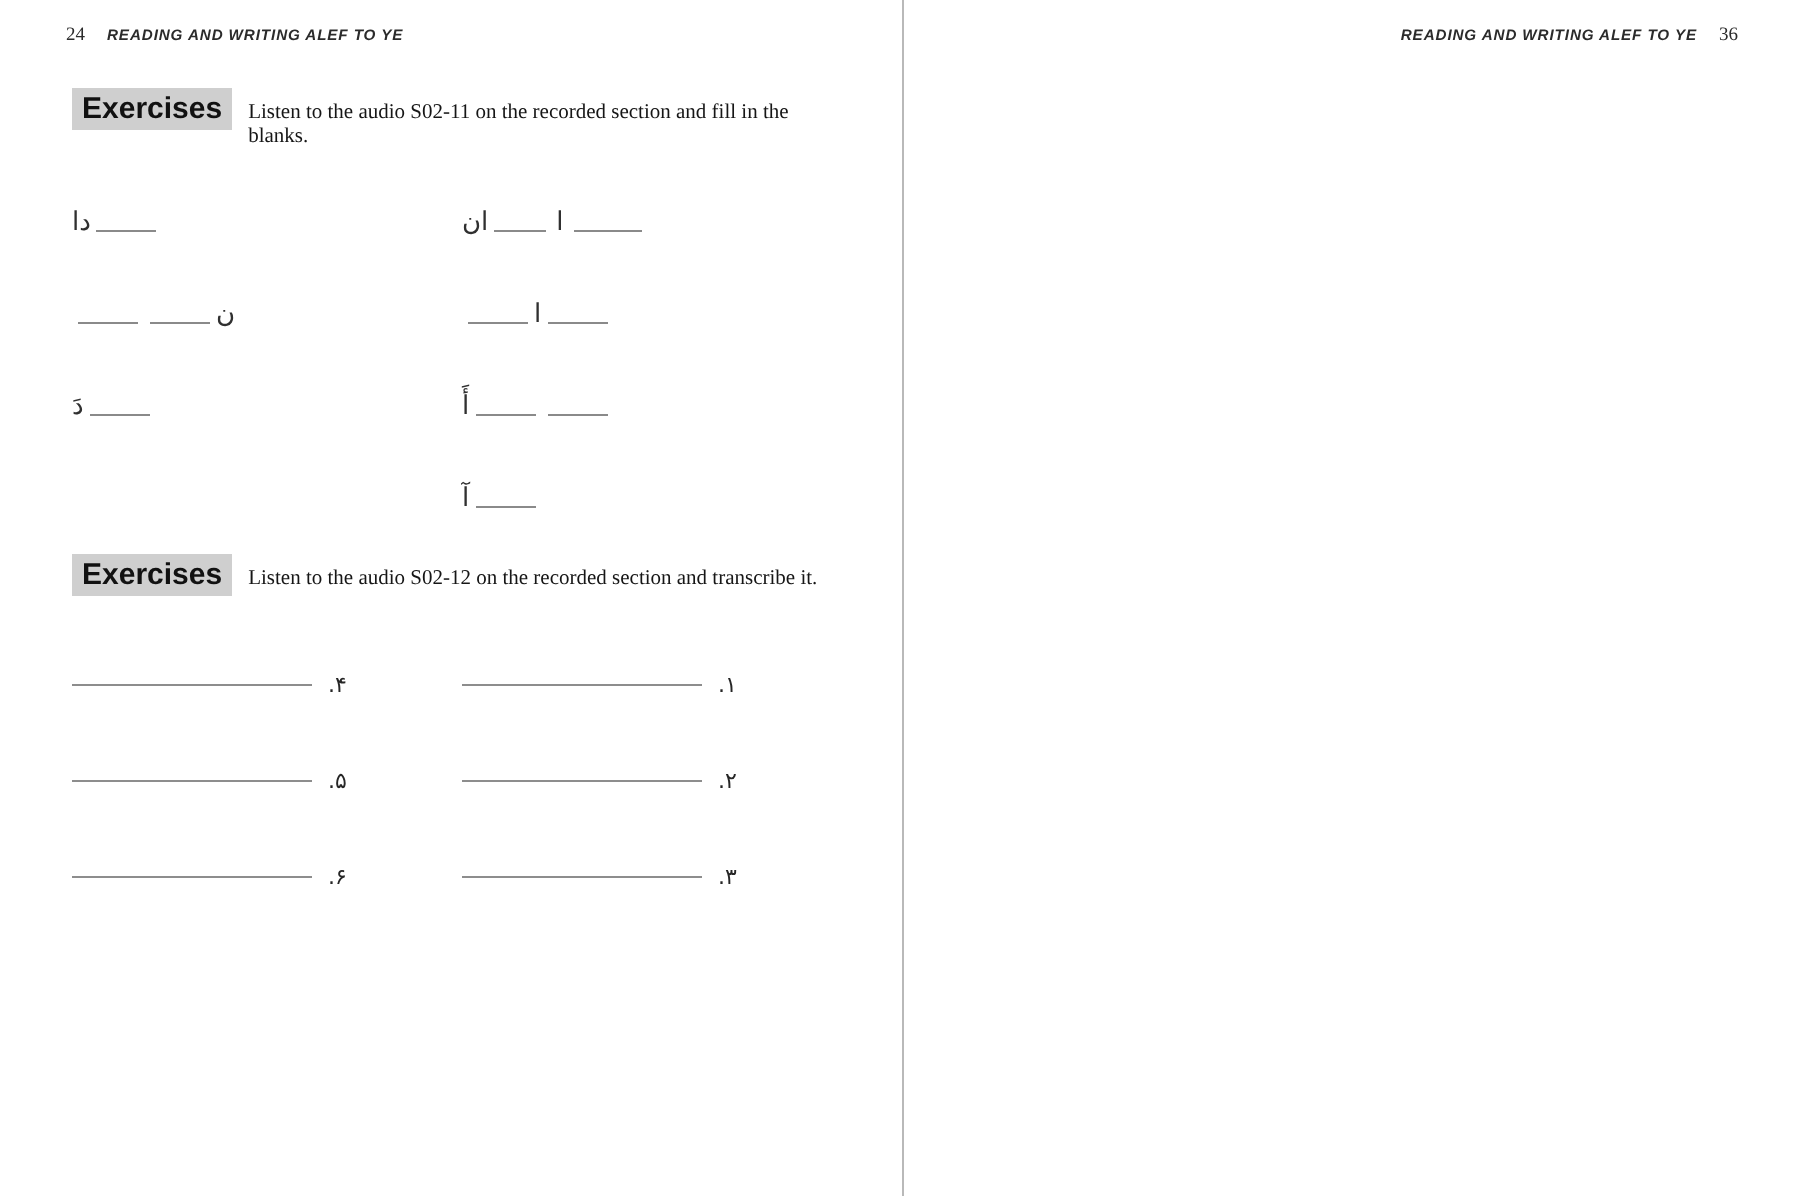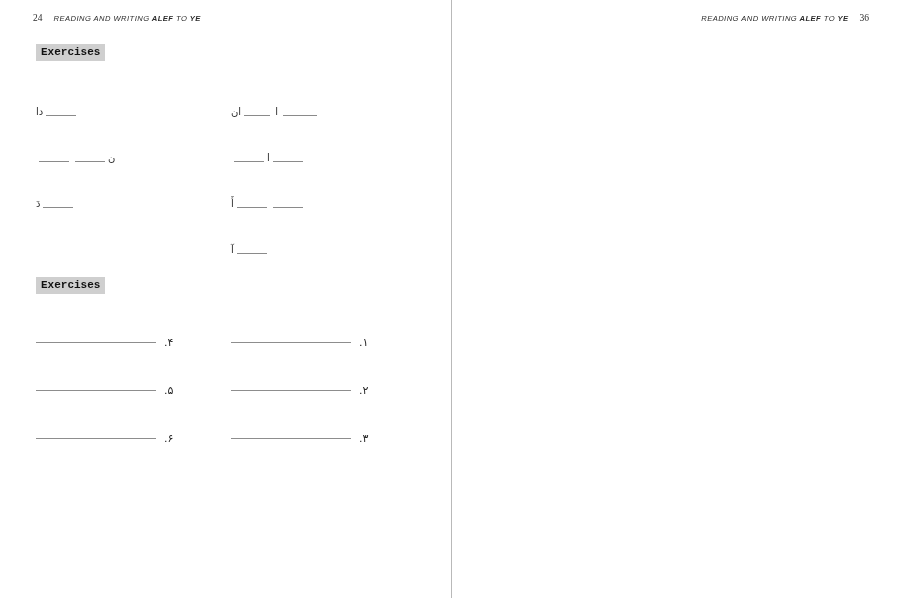--- a/index.html
+++ b/index.html
@@ -29,29 +29,29 @@
   }
   .runhead .folio{
     font-style:normal;font-weight:normal;
     font-family:"Liberation Serif", serif;
     font-size:9.5px;letter-spacing:0;
   }
   .runhead.left{left:33px;}
   .runhead.left .folio{margin-right:11px;text-align:center;}
   .runhead.right{right:31px;}
   .runhead.right .folio{margin-left:11px;}
-  .rh-light{font-weight:normal;}
+  .rh-light{font-weight:bold;}
 
   
   .ex-block{position:absolute;left:36px;right:26px;}
   .ex-head{display:flex;align-items:baseline;}
   .ex-badge{
     background:#cfcfcf;color:#111;
-    font-family:Liberation Mono, monospace;
-    font-weight:bold;font-size:11px;
+    font-family:Liberation Sans, sans-serif;
+    font-weight:bold;font-size:15px;
     padding:2.5px 5px 3px 5px;line-height:1;
     white-space:nowrap;
   }
   .ex-instr{
     margin-left:8px;font-size:10.5px;line-height:1.2;
     font-family:"Liberation Serif", serif;color:#161616;
   }
 
   
   .fill-grid{position:absolute;left:36px;right:26px;}
@@ -59,21 +59,21 @@
     display:flex;justify-content:flex-end;align-items:center;
     height:46px;
   }
   .fill-cell{
     width:50%;box-sizing:border-box;
     display:flex;justify-content:flex-end;align-items:center;
     direction:rtl;padding-right:14px;
     font-size:12px;color:#2a2a2a;
     font-family:"DejaVu Sans", sans-serif;
   }
-  .ar{font-family:"DejaVu Sans", sans-serif;font-size:10px;color:#303030;}
+  .ar{font-family:"DejaVu Sans", sans-serif;font-size:13px;color:#303030;}
   .blank{
     display:inline-block;border-bottom:1px solid #8a8a8a;
     height:8px;margin:0 3px;vertical-align:baseline;
   }
   .b-sm{width:26px;}
   .b-md{width:30px;}
   .b-lg{width:34px;}
 
   
   .num-grid{position:absolute;left:36px;right:26px;}
@@ -99,20 +99,21 @@
 
   <div class="page page-left">
 
     <div class="runhead left">
       <span class="folio">24</span><span><span class="rh-light">READING AND WRITING</span> <span>ALEF</span> <span class="rh-light">TO</span> <span>YE</span></span>
     </div>
 
     <div class="ex-block" style="top:44px;">
       <div class="ex-head">
         <span class="ex-badge">Exercises</span>
+        <span class="ex-instr">Listen to the audio S02-11 on the recorded section and fill in the blanks.</span>
       </div>
     </div>
 
     <div class="fill-grid" style="top:88px;">
 
       <div class="fill-row">
         <div class="fill-cell">
           <span class="blank b-md"></span>
             <span class="ar">دا</span>
         </div>
@@ -155,20 +156,21 @@
           <span class="blank b-md"></span>
             <span class="ar">آ</span>
         </div>
       </div>
 
     </div>
 
     <div class="ex-block" style="top:277px;">
       <div class="ex-head">
         <span class="ex-badge">Exercises</span>
+        <span class="ex-instr">Listen to the audio S02-12 on the recorded section and transcribe it.</span>
       </div>
     </div>
 
     <div class="num-grid" style="top:318px;">
 
       <div class="num-row">
         <div class="num-cell">
           <span class="num-lbl">۴.</span>
             <span class="num-line"></span>
         </div>

